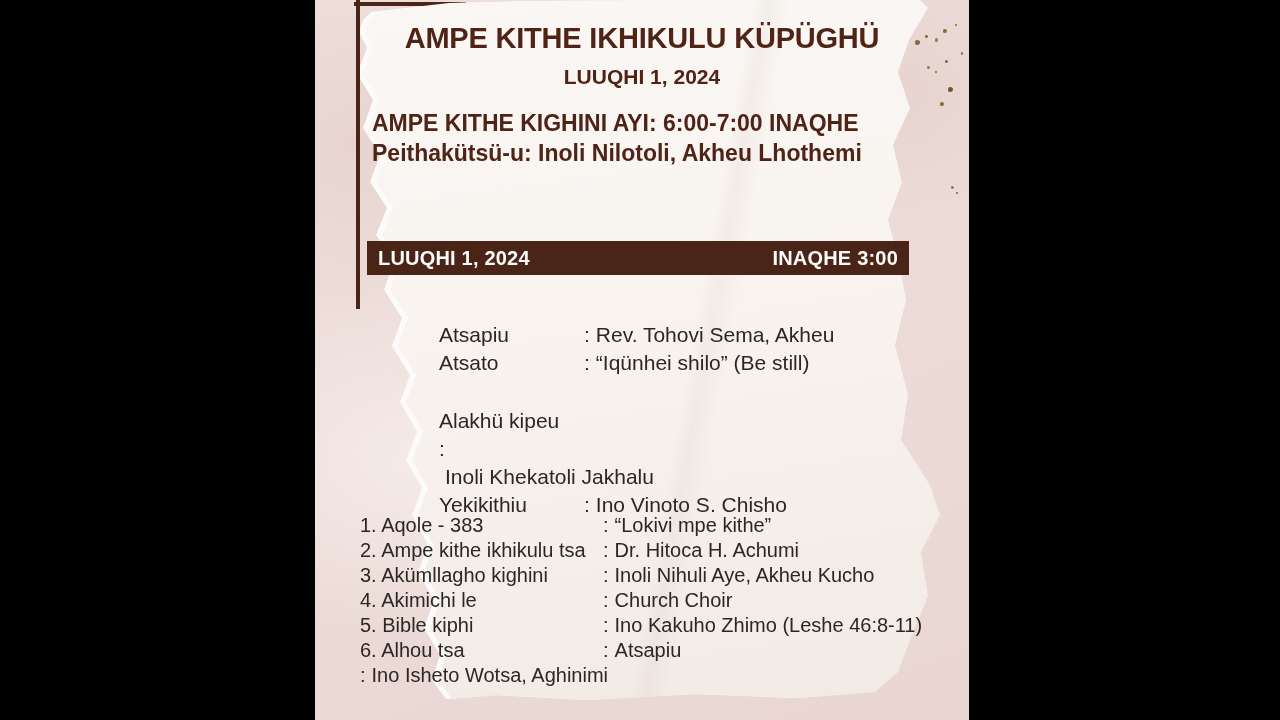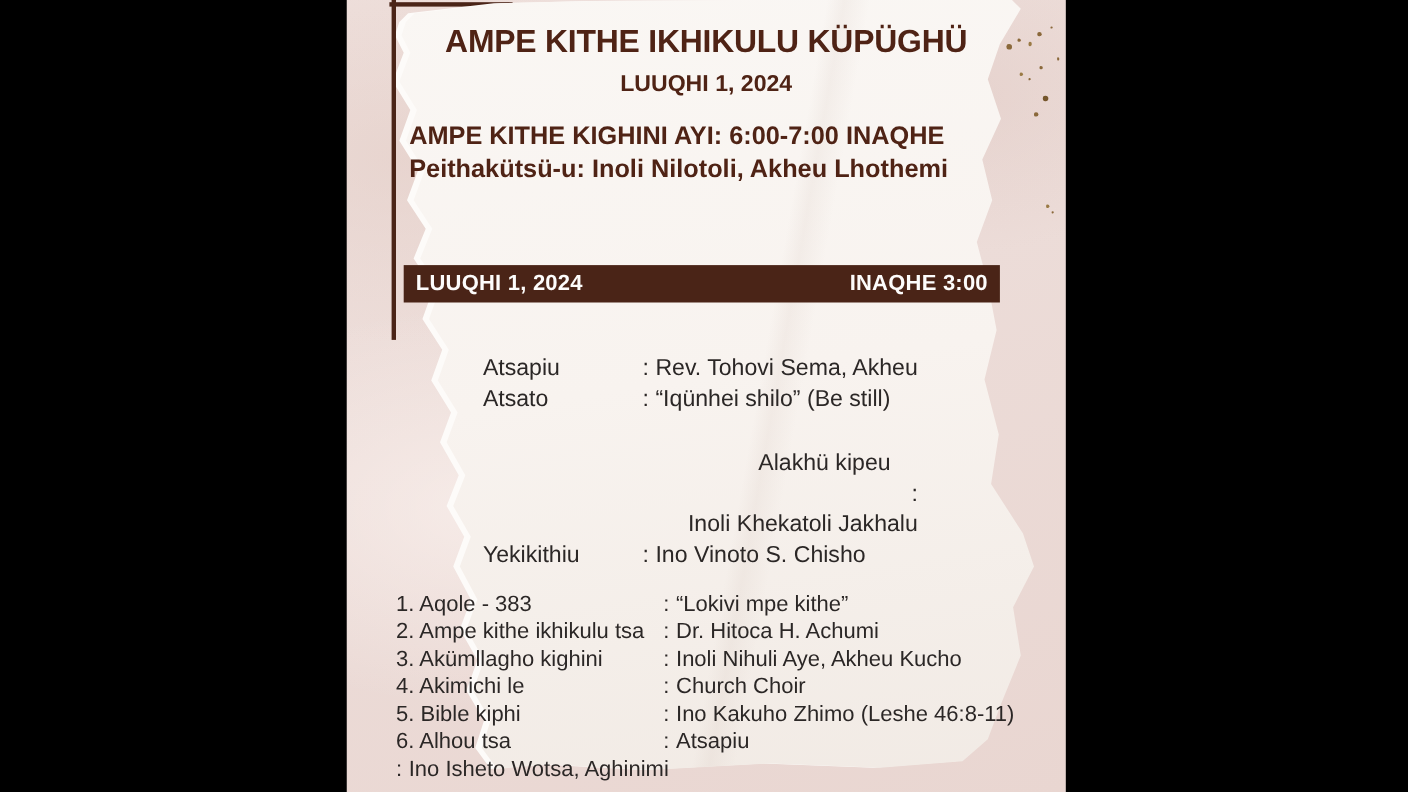--- a/index.html
+++ b/index.html
@@ -54,30 +54,30 @@
          color:var(--heading,#4f2315);}
   .line4{position:absolute;top:140px;left:57px;font-size:23px;font-weight:bold;
          color:var(--heading,#4f2315);}
 
   .banner{position:absolute;top:241px;left:52px;width:542px;height:34px;
           background:var(--accent,#4a2417);color:#fdfcfb;font-weight:bold;font-size:20px;
           display:flex;align-items:center;justify-content:space-between;
           padding:0 11px;box-sizing:border-box;letter-spacing:.2px;}
 
   .list{position:absolute;}
-  .row{display:flex;align-items:flex-end;}
+  .row{display:flex;align-items:flex-start;}
   .lbl{flex:0 0 auto;}
   .sep{flex:0 0 auto;}
   .val{margin-left:6px;white-space:nowrap;}
 
   .officiants{top:321px;left:124px;font-size:21px;line-height:28px;}
   .officiants .lbl{width:145px;}
   .officiants .row:nth-child(3){margin-top:30px;flex-direction:column;}
 
-  .order{top:513px;left:45px;font-size:20px;line-height:25px;margin-top:24px;}
+  .order{top:513px;left:45px;font-size:20px;line-height:25px;}
   .order .lbl{width:243px;}
 </style>
 </head>
 <body>
 
 <div class="stage">
   <div class="band">
     <div class="hline"></div>
     <div class="paper-shape fiber"></div>
     <div class="paper-shape paper"></div>

